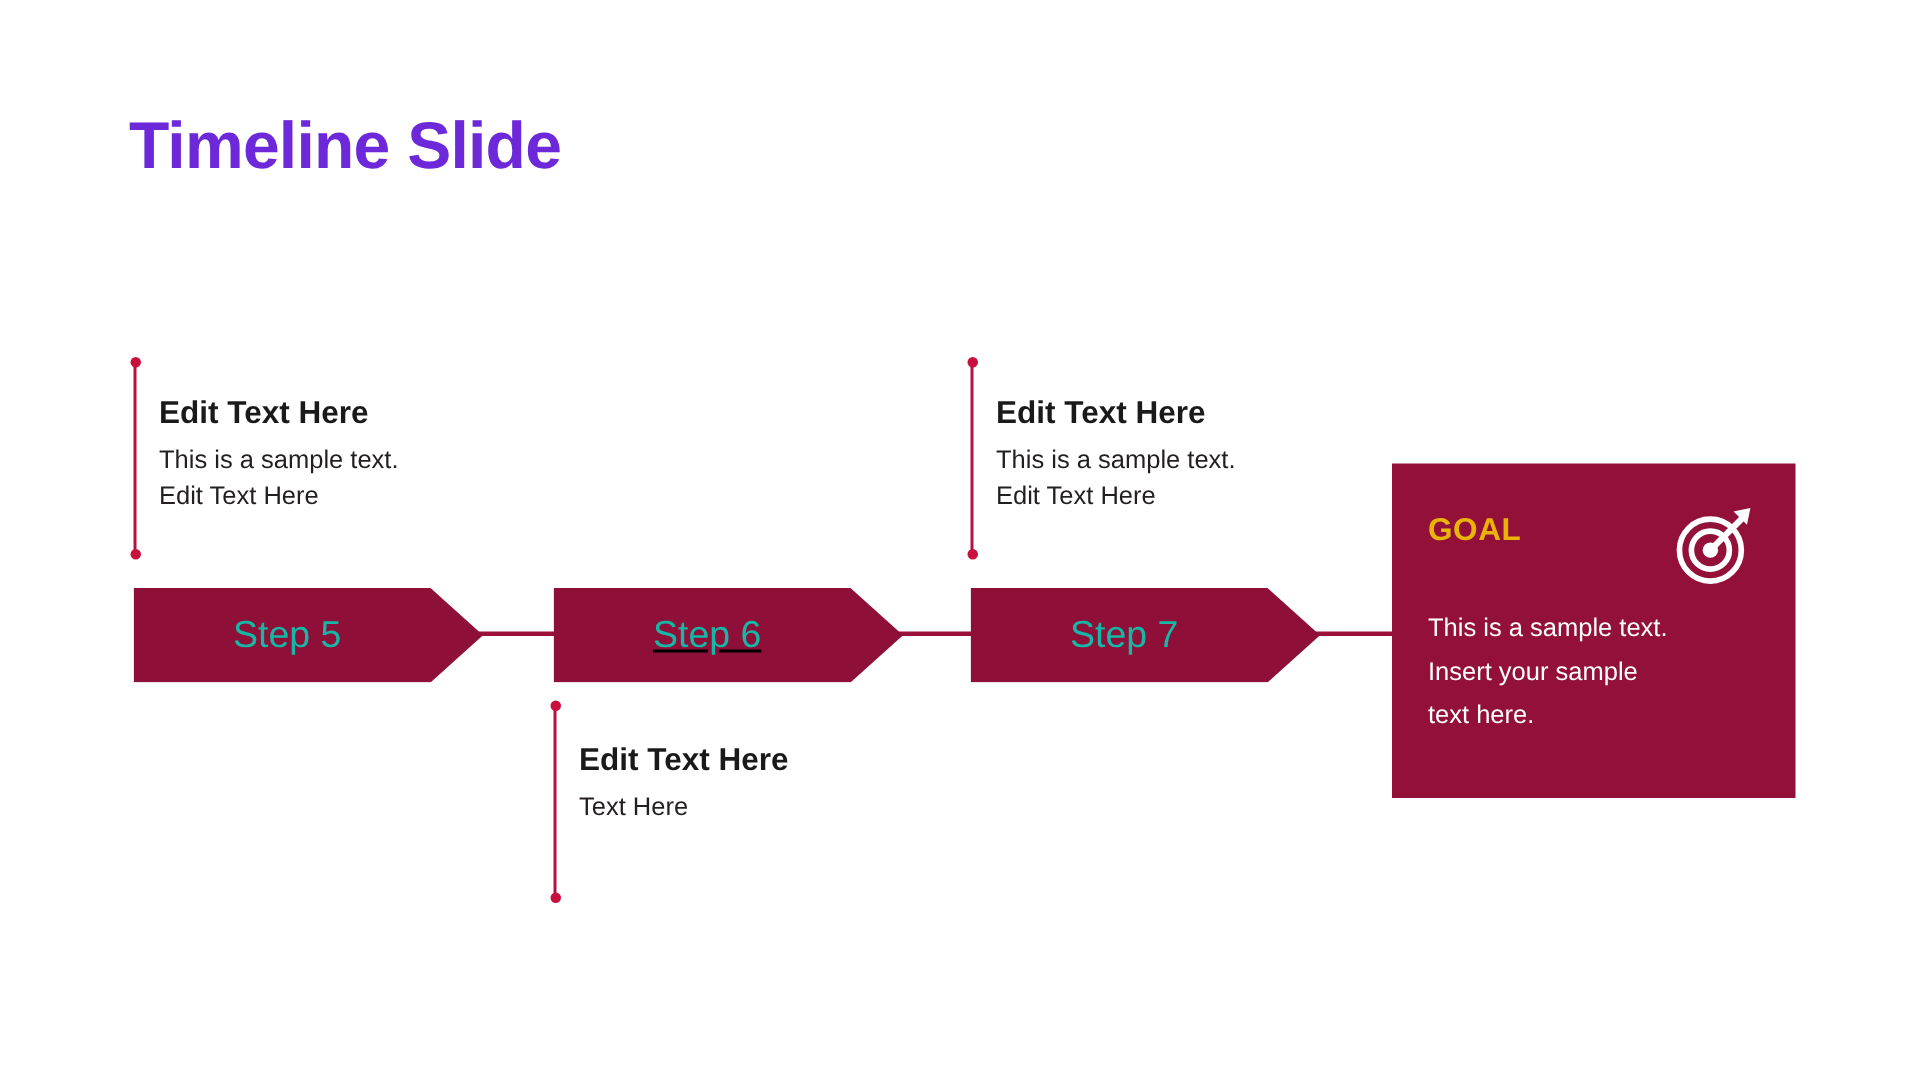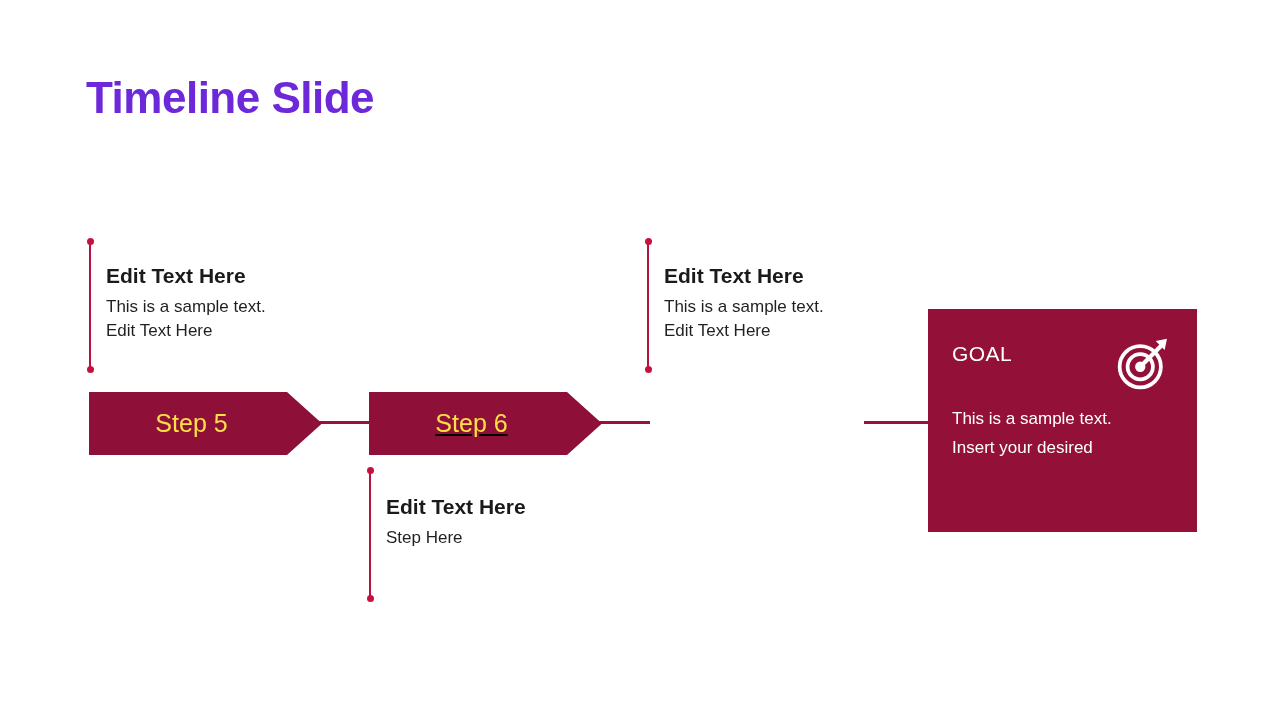--- a/index.html
+++ b/index.html
@@ -94,44 +94,44 @@
     background: #8E1038;
     display: flex;
     align-items: center;
     justify-content: center;
     -webkit-clip-path: polygon(0 0, calc(100% - 35px) 0, 100% 50%, calc(100% - 35px) 100%, 0 100%);
     clip-path: polygon(0 0, calc(100% - 35px) 0, 100% 50%, calc(100% - 35px) 100%, 0 100%);
   }
   .step-label {
     font-size: 25px;
     font-weight: normal;
-    color: #fde047;
+    color: #14b8a6;
     line-height: 1;
     padding-right: 28px;
     white-space: nowrap;
   }
 
   
   .goal-card {
     position: absolute;
     left: 928px;
     top: 309px;
     width: 269px;
     height: 223px;
     background: #931139;
     box-sizing: border-box;
   }
   .goal-heading {
     position: absolute;
     left: 24px;
     top: 34px;
     font-size: 21px;
-    font-weight: normal;
+    font-weight: bold;
     letter-spacing: 0.4px;
-    color: #ffffff;
+    color: #eab308;
     line-height: 1;
     margin: 0;
   }
   .goal-text {
     position: absolute;
     left: 24px;
     top: 95px;
     width: 215px;
     font-size: 17px;
     font-weight: normal;
@@ -169,51 +169,55 @@
       <p class="callout-heading">Edit Text Here</p>
       <p class="callout-text">This is a sample text.</p>
       <p class="callout-text">Edit Text Here</p>
     </div>
   </div>
 
   <div class="callout" style="left:369px; top:470px; width:300px; height:129px;">
     <div class="callout-rule" style="height:129px;"></div>
     <div class="callout-body" style="top:24px;">
       <p class="callout-heading">Edit Text Here</p>
-      <p class="callout-text">Step Here</p>
+      <p class="callout-text">Text Here</p>
     </div>
   </div>
 
   <div class="connector" style="left:308px; top:421px; width:64px;"></div>
   <div class="connector" style="left:586px; top:421px; width:64px;"></div>
   <div class="connector" style="left:864px; top:421px; width:67px;"></div>
 
   <div class="step" style="left:89px; top:392px; width:233px;">
     <span class="step-label">Step 5</span>
   </div>
 
   <div class="step" style="left:369px; top:392px; width:233px;text-decoration:underline;">
     <span class="step-label">Step 6</span>
   </div>
 
+  <div class="step" style="left:647px; top:392px; width:233px;">
+    <span class="step-label">Step 7</span>
+  </div>
 
   <div class="goal-card">
     <p class="goal-heading">GOAL</p>
 
     <span class="goal-icon">
       <svg viewBox="0 0 64 64" width="60" height="60" aria-hidden="true">
         <g fill="none" stroke="#ffffff" stroke-width="4">
           <circle cx="28" cy="36" r="22"></circle>
           <circle cx="28" cy="36" r="13.5"></circle>
         </g>
         <circle cx="28" cy="36" r="5.5" fill="#ffffff"></circle>
         <path d="M28 36 L53 11" stroke="#ffffff" stroke-width="4.5" stroke-linecap="butt" fill="none"></path>
         <path d="M44.5 8.5 L56.5 6 L54 18 Z" fill="#ffffff"></path>
       </svg>
     </span>
 
     <div class="goal-text">
       <div>This is a sample text.</div>
-      <div>Insert your desired</div>
+      <div>Insert your sample</div>
+      <div>text here.</div>
     </div>
   </div>
 
 </div>
 
 </body></html>

